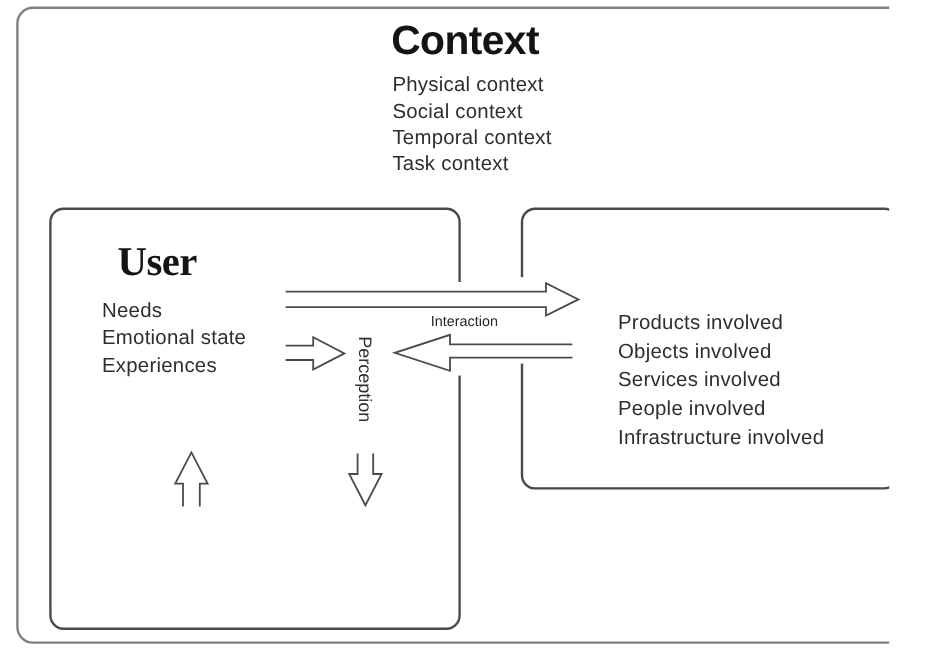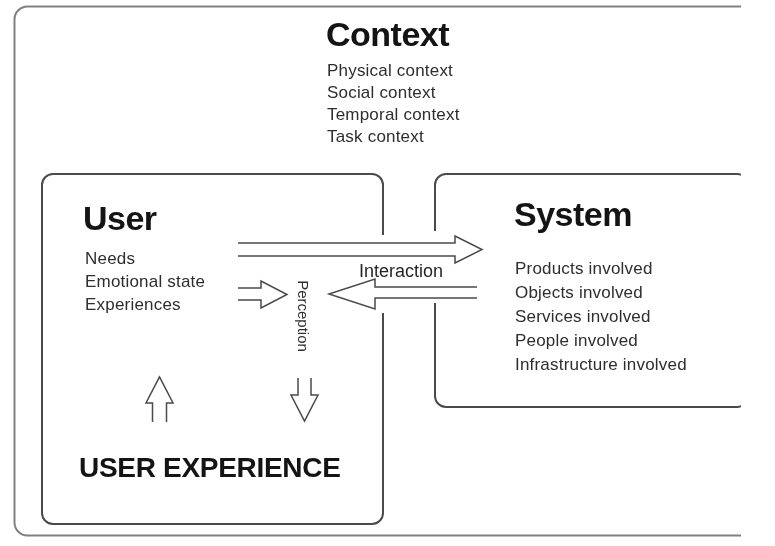--- a/index.html
+++ b/index.html
@@ -26,42 +26,42 @@
     white-space: nowrap;
   }
   .title {
     font-weight: bold;
     color: #141414;
     font-size: 34px;
     letter-spacing: -0.5px;
     line-height: 1.1;
   }
   .ctx-title   { left: 326px; top: 16px; }
-  .user-title  { left: 83px;  top: 200px; }
+  .user-title  { left: 98px;  top: 200px; font-family: Liberation Serif, serif; }
   .sys-title   { left: 514px; top: 196px; }
   .list {
     font-size: 17px;
     letter-spacing: 0.2px;
     color: #2e2e2e;
   }
   .ctx-list  { left: 327px; top: 60px;  line-height: 22px; }
   .user-list { left: 85px;  top: 247px; line-height: 23px; }
   .sys-list  { left: 515px; top: 257px; line-height: 24px; }
   .ux-label {
     left: 79px;
     top: 452px;
     font-size: 28px;
     font-weight: bold;
     color: #141414;
     letter-spacing: -0.3px;
   }
   .interaction-label {
     left: 359px;
     top: 261px;
-    font-size: 18px;
+    font-size: 12px;
     color: #262626;
   }
   .perception-label {
     left: 242px;
     top: 306px;
     width: 120px;
     height: 20px;
     text-align: center;
     font-size: 15px;
     color: #2e2e2e;
@@ -103,23 +103,21 @@
     <div>Temporal context</div>
     <div>Task context</div>
   </div>
 
   <div class="txt title user-title">User</div>
   <div class="txt list user-list">
     <div>Needs</div>
     <div>Emotional state</div>
     <div>Experiences</div>
   </div>
-  <div class="txt ux-label">USER EXPERIENCE</div>
 
-  <div class="txt title sys-title">System</div>
   <div class="txt list sys-list">
     <div>Products involved</div>
     <div>Objects involved</div>
     <div>Services involved</div>
     <div>People involved</div>
     <div>Infrastructure involved</div>
   </div>
 
   <div class="txt interaction-label">Interaction</div>
   <div class="txt perception-label">Perception</div>

